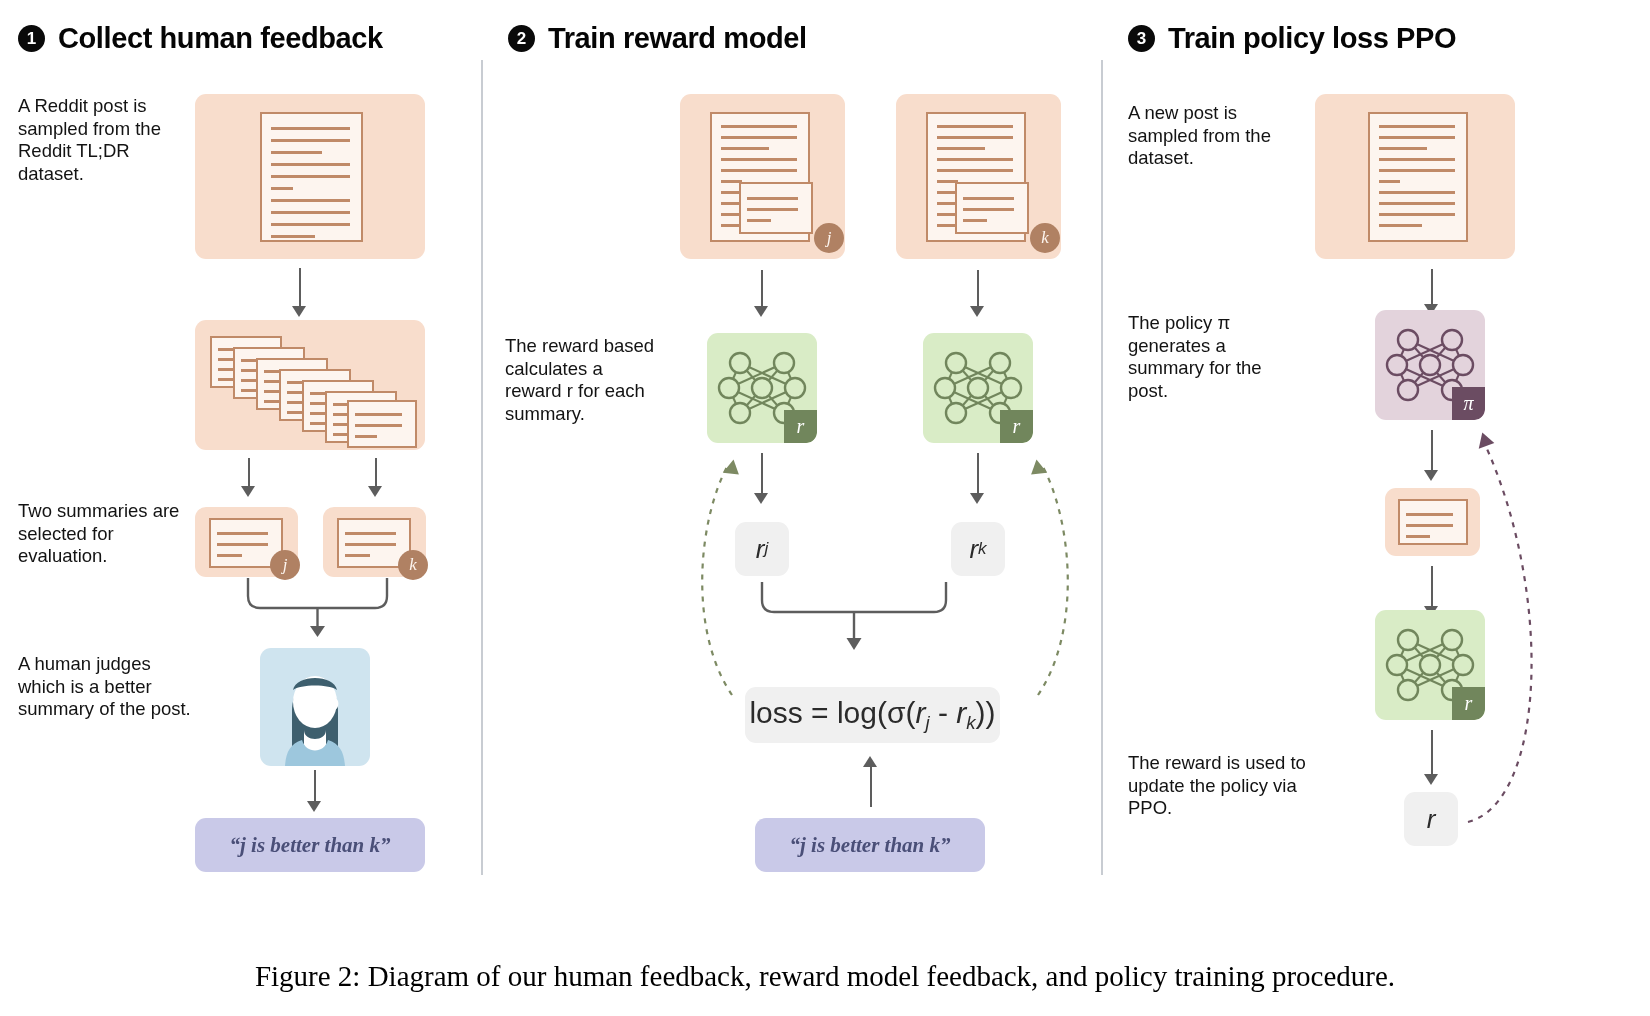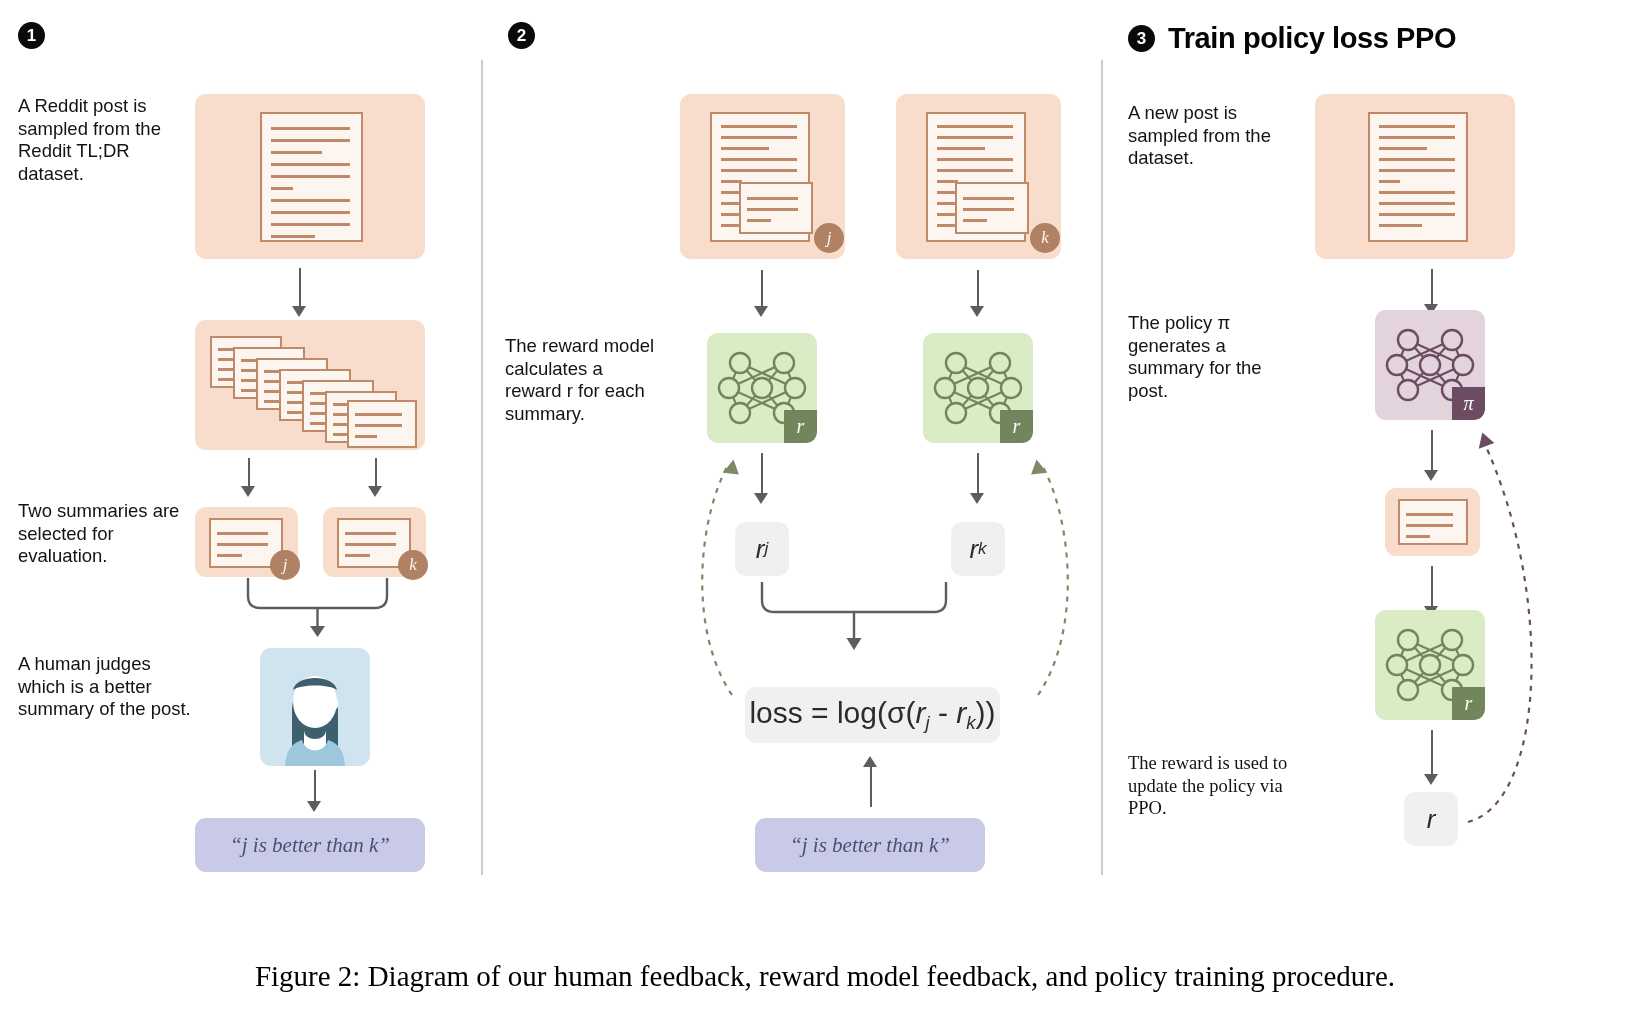--- a/index.html
+++ b/index.html
@@ -100,20 +100,21 @@
     align-items: center;
     justify-content: center;
   }
   .lavender-box {
     background: #c9c9e8;
     border-radius: 11px;
     position: absolute;
     display: flex;
     align-items: center;
     justify-content: center;
+    font-weight: bold;
   }
   .lavender-box .quote {
     font-family: "Liberation Serif", serif;
     font-style: italic;
     font-size: 21px;
     color: #4a4f78;
   }
 
   
   .paper {
@@ -207,20 +208,21 @@
 
 <div id="page">
 
   <div class="divider" id="div1"></div>
   <div class="divider" id="div2"></div>
 
   <div class="col" id="col1">
 
     <div class="col-header">
       <span class="badge-num">1</span>
+      <span class="col-title">Collect human feedback</span>
     </div>
 
     <div class="desc" style="left:8px; top:85px; width:165px;">A Reddit post is sampled from the Reddit TL;DR dataset.</div>
 
     <div class="peach-box" style="left:185px; top:84px; width:230px; height:165px;">
       <div class="paper" style="left:65px; top:18px; width:103px; height:130px;">
         <div class="ln" style="top:13px; width:80%;"></div>
         <div class="ln" style="top:25px; width:80%;"></div>
         <div class="ln" style="top:37px; width:52%;"></div>
         <div class="ln" style="top:49px; width:80%;"></div>
@@ -329,20 +331,21 @@
 
     <div class="lavender-box" style="left:185px; top:808px; width:230px; height:54px;">
       <span class="quote">“j is better than k”</span>
     </div>
   </div>
 
   <div class="col" id="col2">
 
     <div class="col-header">
       <span class="badge-num">2</span>
+      <span class="col-title">Train reward model</span>
     </div>
 
 
     <div class="peach-box" style="left:180px; top:84px; width:165px; height:165px;">
       <div class="paper" style="left:30px; top:18px; width:100px; height:130px;">
         <div class="ln" style="top:11px; width:80%;"></div>
         <div class="ln" style="top:22px; width:80%;"></div>
         <div class="ln" style="top:33px; width:50%;"></div>
         <div class="ln" style="top:44px; width:80%;"></div>
         <div class="ln" style="top:55px; width:80%;"></div>
@@ -379,21 +382,21 @@
         <div class="ln" style="top:35px; width:34%;"></div>
       </div>
       <div class="corner-badge" style="right:1px; bottom:6px; width:30px; height:30px; font-size:17px;">k</div>
     </div>
 
     <div class="arrow-v" style="left:261px; top:260px; height:38px;"></div>
     <div class="arrow-head" style="left:254px; top:296px;"></div>
     <div class="arrow-v" style="left:477px; top:260px; height:38px;"></div>
     <div class="arrow-head" style="left:470px; top:296px;"></div>
 
-    <div class="desc" style="left:5px; top:325px; width:150px;">The reward model calculates a reward r for each summary.</div>
+    <div class="desc" style="left:5px; top:325px; width:150px;">The reward based calculates a reward r for each summary.</div>
 
     <div class="green-box" style="left:207px; top:323px; width:110px; height:110px; overflow:hidden;">
       <svg viewBox="0 0 110 110" style="width:110px;height:110px;">
         <g stroke="#71865c" stroke-width="2.1" fill="none">
           <line x1="33" y1="30" x2="22" y2="55"></line>
             <line x1="33" y1="30" x2="55" y2="55"></line>
             <line x1="33" y1="30" x2="88" y2="55"></line>
           <line x1="77" y1="30" x2="22" y2="55"></line>
             <line x1="77" y1="30" x2="55" y2="55"></line>
             <line x1="77" y1="30" x2="88" y2="55"></line>
@@ -585,21 +588,21 @@
           <circle cx="33" cy="80" r="10"></circle>
             <circle cx="77" cy="80" r="10"></circle>
         </g>
       </svg>
       <div class="sq-badge green" style="right:0; bottom:0; width:33px; height:33px; font-size:20px;">r</div>
     </div>
 
     <div class="arrow-v" style="left:311px; top:720px; height:46px;"></div>
     <div class="arrow-head" style="left:304px; top:764px;"></div>
 
-    <div class="desc" style="left:8px; top:742px; width:180px;font-family:Liberation Serif, serif;">The reward is used to update the policy via PPO.</div>
+    <div class="desc" style="left:8px; top:742px; width:180px;">The reward is used to update the policy via PPO.</div>
 
     <div class="grey-box" style="left:284px; top:782px; width:54px; height:54px;">
       <span class="math" style="font-size:26px;">r</span>
     </div>
 
     <svg style="position:absolute; left:330px; top:400px; width:120px; height:420px;">
       <path d="M18 412 C96 392, 104 180, 32 28" fill="none" stroke="#6b4c62" stroke-width="2.2" stroke-dasharray="5 6"></path>
       <polygon points="26,34 40,25 41,41" fill="#6b4c62" transform="rotate(-45 33 33)"></polygon>
     </svg>
   </div>

